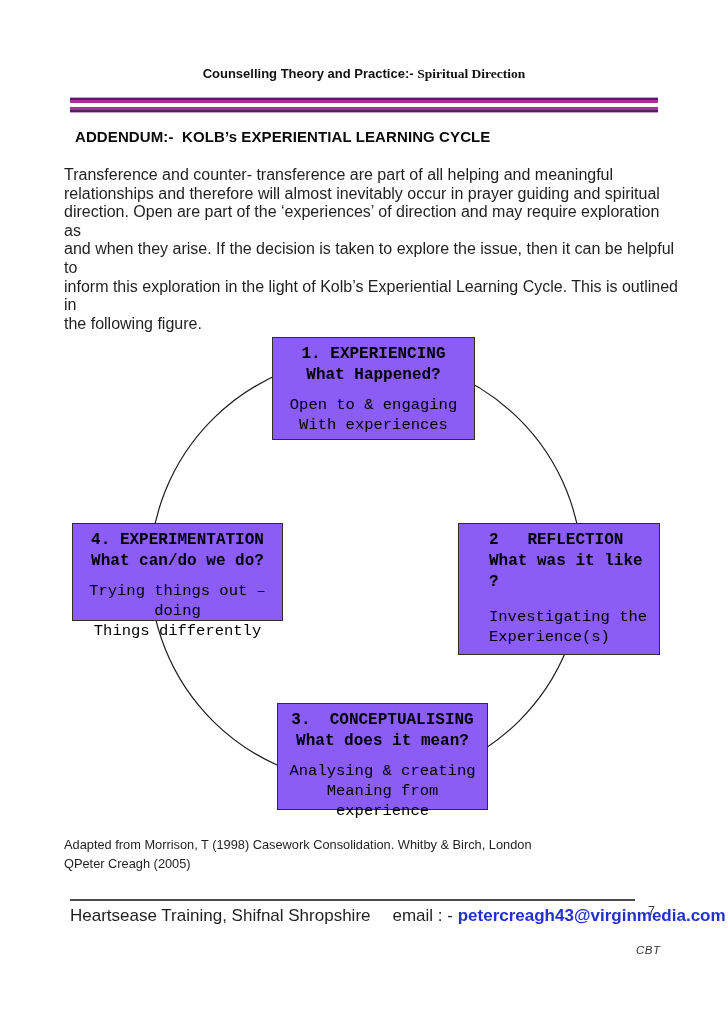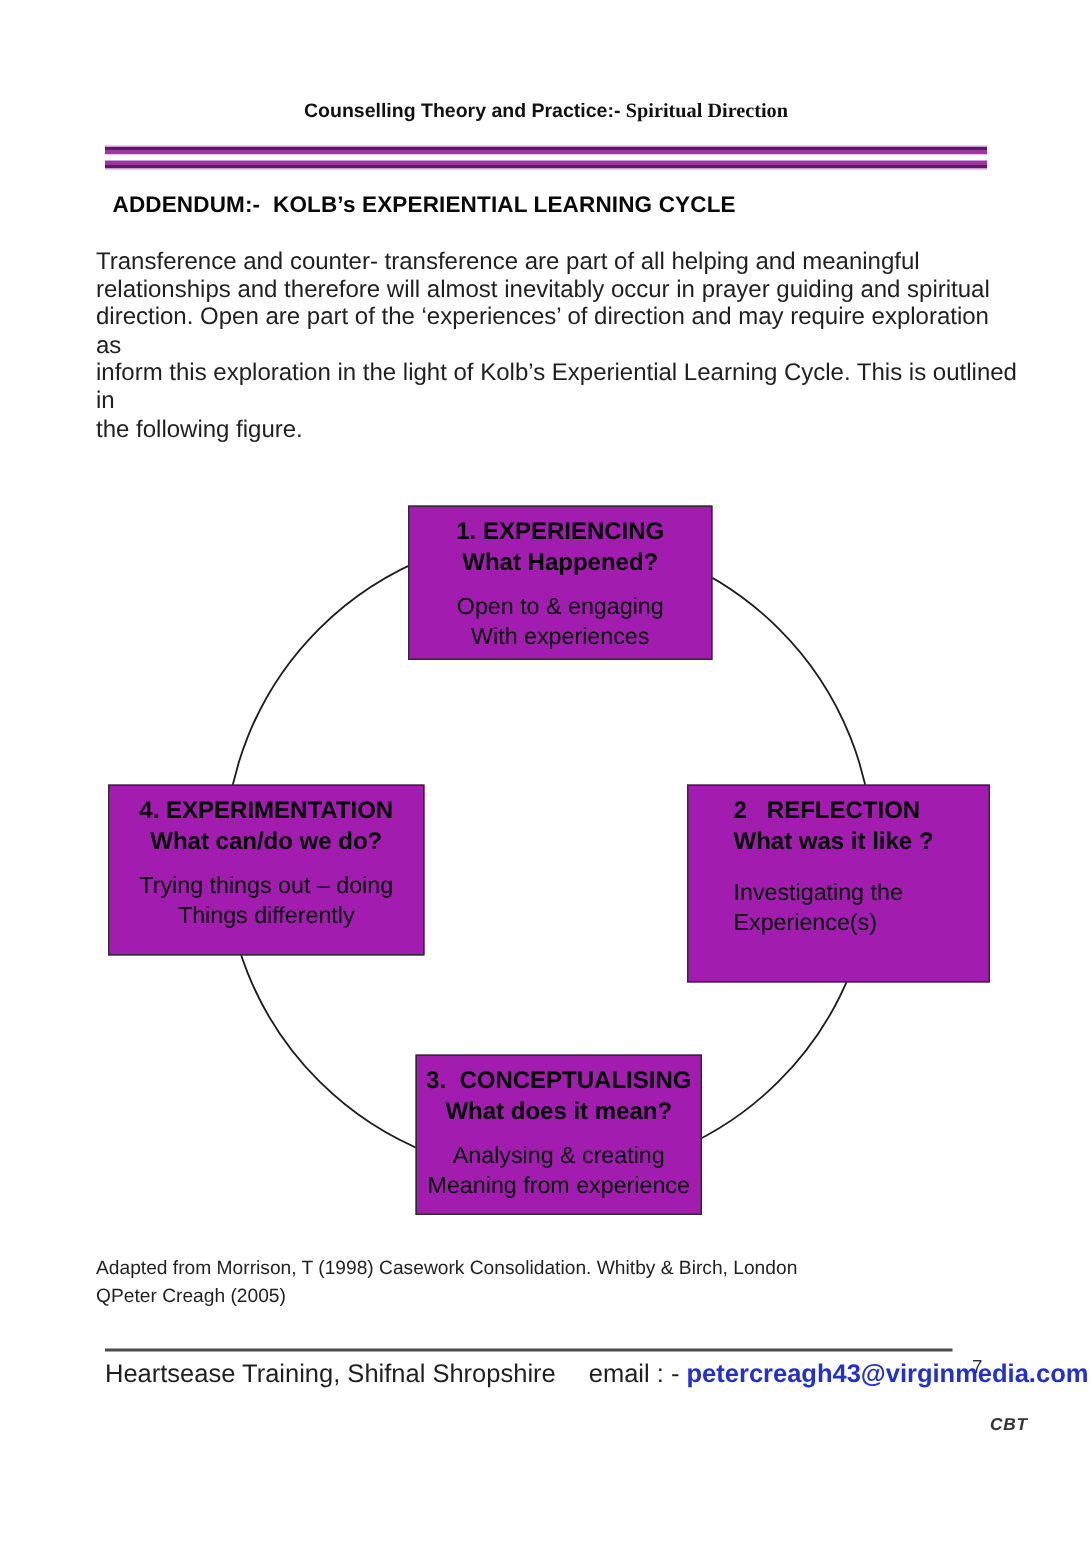--- a/index.html
+++ b/index.html
@@ -17,64 +17,65 @@
   .divider .gap{height:4px;background:#fff;}
   .divider .band.b2{background:linear-gradient(to bottom,#a233a2 0 45%,#5c1a66 45% 83%,#cf9ccf 83% 100%);}
   
   .heading{position:absolute;top:128px;left:75px;font-size:15px;font-weight:bold;
     color:#0a0a0a;white-space:pre-wrap;letter-spacing:0.1px;}
   .intro{position:absolute;top:166px;left:64px;width:615px;font-size:16px;
     line-height:18.6px;color:#1f1f1f;}
   
   .cycle-svg{position:absolute;top:0;left:0;pointer-events:none;}
   .cycle-box{
-    position:absolute;background:#a21caf;border:1.6px solid #2e2e2e;
-    font-family:Liberation Sans, sans-serif;color:#000;text-align:center;
+    position:absolute;background:#8b5cf6;border:1.6px solid #2e2e2e;
+    font-family:Liberation Mono, monospace;color:#000;text-align:center;
     box-sizing:border-box;padding-top:6px;
   }
   .cycle-box .t{font-weight:bold;font-size:16px;line-height:21px;white-space:pre-wrap;}
   .cycle-box .sp{height:9px;}
   .cycle-box .b{font-size:15.5px;line-height:20px;white-space:pre-wrap;}
   .box-experiencing{top:337px;left:272px;width:203px;height:103px;}
   .box-reflection{top:523px;left:458px;width:202px;height:132px;text-align:left;padding-left:30px;}
   .box-reflection .sp{height:14px;}
-  .box-conceptualising{top:703px;left:277px;width:191px;height:107px;}
-  .box-experimentation{top:523px;left:72px;width:211px;height:114px;}
+  .box-conceptualising{top:703px;left:277px;width:211px;height:107px;}
+  .box-experimentation{top:523px;left:72px;width:211px;height:98px;}
   
   .attribution{position:absolute;top:836px;left:64px;width:620px;font-size:12.8px;
     line-height:18.6px;color:#1f1f1f;}
   
   .footer-rule{position:absolute;top:899px;left:70px;width:565px;height:2.4px;background:#4c4c4c;}
   .footer-line{position:absolute;top:906px;left:70px;font-size:17px;color:#1f1f1f;white-space:pre;}
   .footer-line .email-label{margin-left:22px;}
   .footer-line a.email{color:#2230cc;font-weight:bold;text-decoration:none;}
   .page-number{position:absolute;top:904px;left:648px;font-size:12.5px;color:#333;}
   .copyright{position:absolute;top:932px;left:70px;font-size:12.3px;color:#1f1f1f;}
-  .cbt{position:absolute;top:944px;left:660px;font-size:11.5px;font-style:italic;
-    font-weight:bold;color:#333;letter-spacing:0.5px;}
+  .cbt{position:absolute;top:944px;left:636px;font-size:11.5px;font-style:italic;
+    font-weight:normal;color:#333;letter-spacing:0.5px;}
 </style>
 </head>
 <body>
 
 <div class="page">
 
   <div class="header-title"><span>Counselling Theory and Practice:- </span><span class="serif">Spiritual Direction</span></div>
 
   <div class="divider">
     <div class="band b1"></div>
     <div class="gap"></div>
     <div class="band b2"></div>
   </div>
 
   <div class="heading">ADDENDUM:-  KOLB’s EXPERIENTIAL LEARNING CYCLE</div>
 
   <div class="intro">
     <div>Transference and counter- transference are part of all helping and meaningful</div>
     <div>relationships and therefore will almost inevitably occur in prayer guiding and spiritual</div>
     <div>direction. Open are part of the ‘experiences’ of direction and may require exploration as</div>
+    <div>and when they arise. If the decision is taken to explore the issue, then it can be helpful to</div>
     <div>inform this exploration in the light of Kolb’s Experiential Learning Cycle. This is outlined in</div>
     <div>the following figure.</div>
   </div>
 
   <svg class="cycle-svg" width="728" height="1031" viewBox="0 0 728 1031">
     <ellipse cx="366" cy="570" rx="216" ry="214" fill="none" stroke="#1c1c1c" stroke-width="1.2"></ellipse>
   </svg>
 
   <div class="cycle-box box-experiencing">
     <div class="t">1. EXPERIENCING</div>

